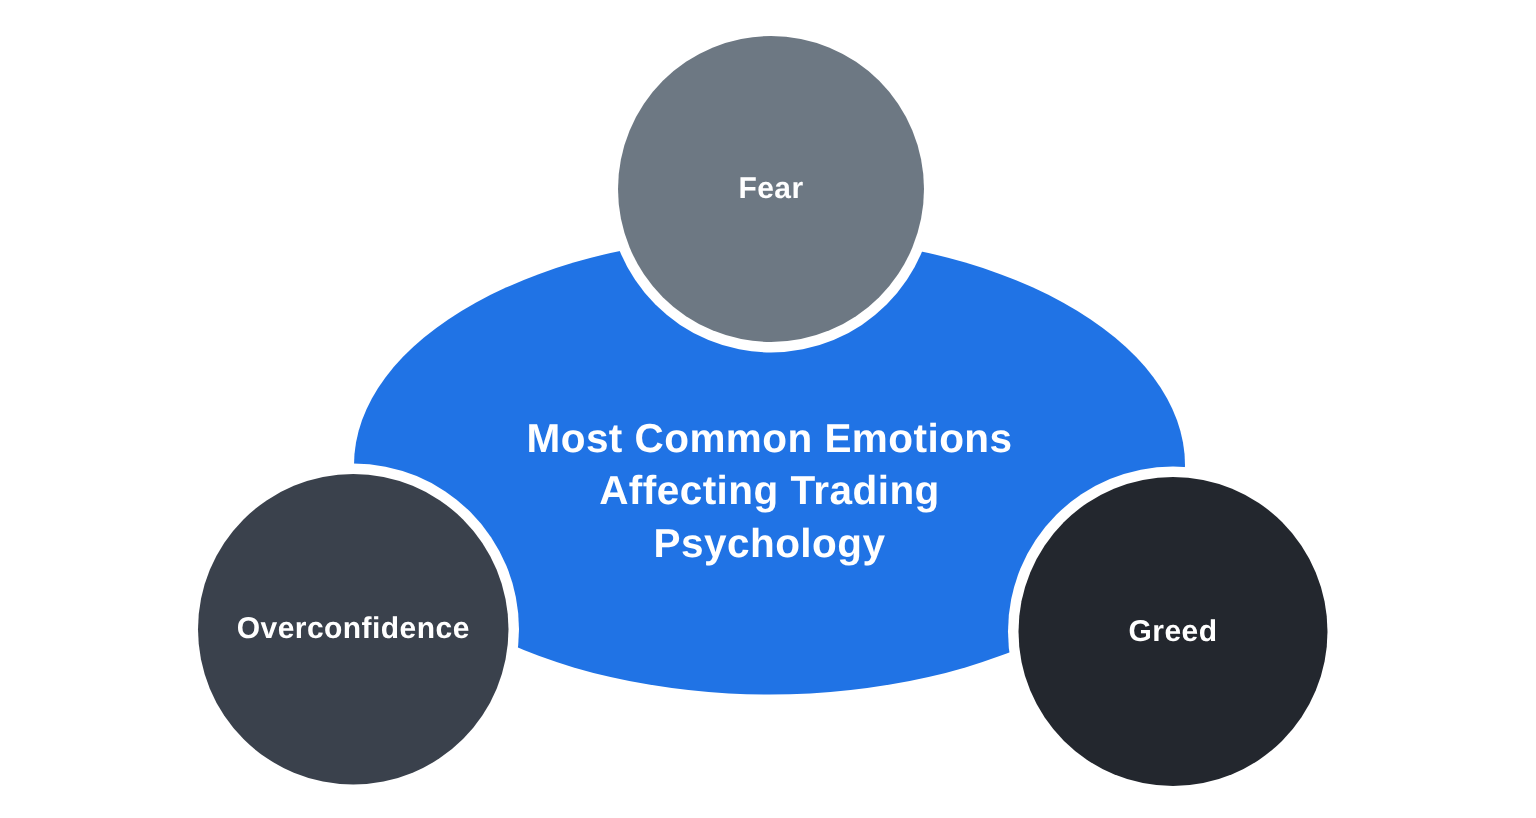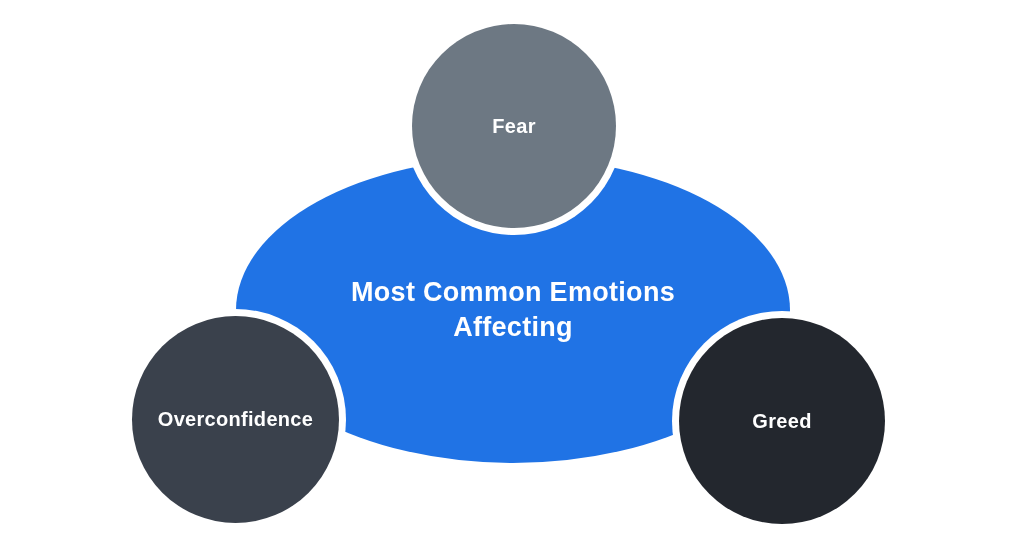--- a/index.html
+++ b/index.html
@@ -74,21 +74,22 @@
   }
 </style>
 </head>
 <body>
 
 <div class="canvas">
 
   <div class="center-ellipse">
     <div class="center-title">
       <div>Most Common Emotions</div>
-      <div>Affecting</div>
+      <div>Affecting Trading</div>
+      <div>Psychology</div>
     </div>
   </div>
 
   <div class="node-circle node-fear">
     <span class="node-label">Fear</span>
   </div>
 
   <div class="node-circle node-overconfidence">
     <span class="node-label">Overconfidence</span>
   </div>

